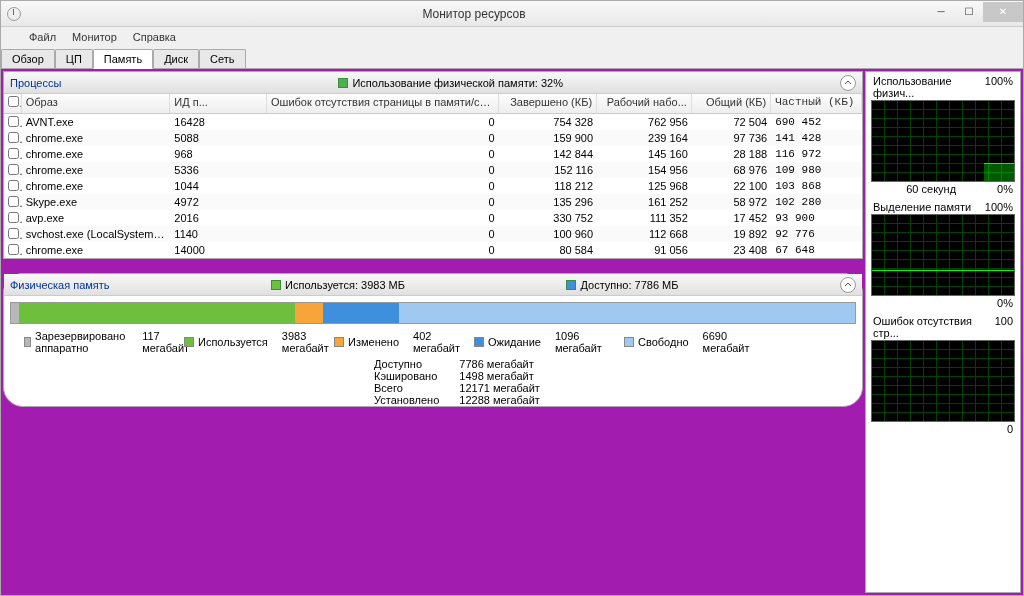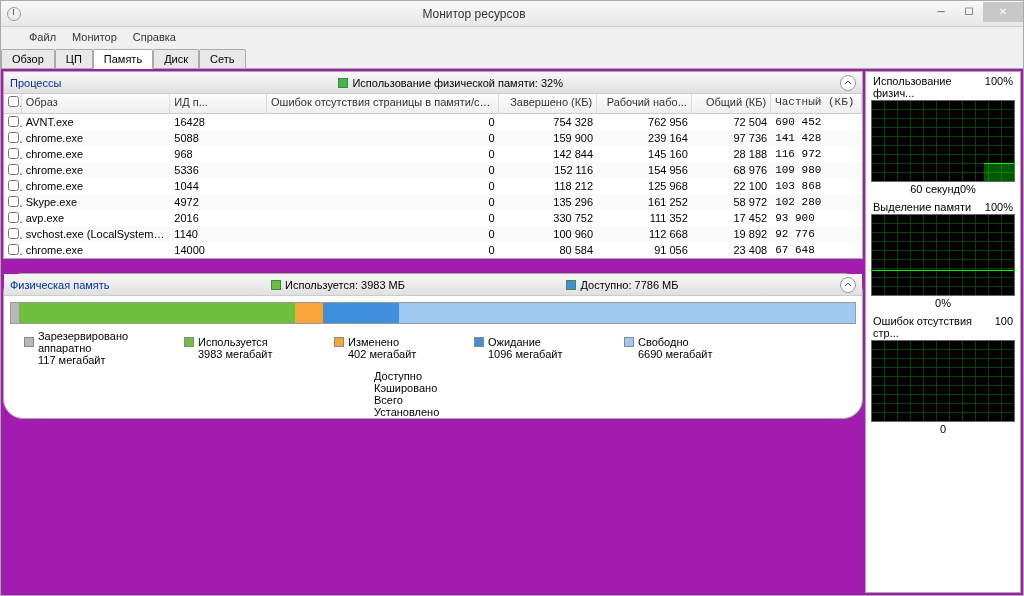--- a/index.html
+++ b/index.html
@@ -39,35 +39,35 @@
 .col-commit { width: 102px; text-align: right; }
 .col-ws { width: 98px; text-align: right; }
 .col-shared { width: 82px; text-align: right; }
 .col-private { width: 94px; text-align: left; font-family: Liberation Mono, monospace; }
 input[type=checkbox] { width: 11px; height: 11px; }
 .processes { flex: 0 0 182px; }
 .phys-mem { flex: 0 0 130px; border-radius: 20px; }
 .membar { height: 22px; margin: 6px; display: flex; border: 1px solid #999; }
 .seg { height: 100%; }
 .legend-row { display: flex; padding: 0 20px; gap: 0; }
-.leg-item { display: flex; flex-direction: column; font-size: 10px; justify-content: center; }
+.leg-item { display: flex; flex-direction: row; font-size: 10px; }
 .leg-line { display: flex; align-items: center; gap: 4px; }
 .leg-box { width: 10px; height: 10px; border: 1px solid #888; }
 .details { margin-top: 4px; display: flex; gap: 20px; padding-left: 370px; font-size: 10px; }
 .details .labels, .details .vals { display: flex; flex-direction: column; }
 .right-header { height: 22px; background: linear-gradient(#f8f8f8, #e0e0e0); display: flex; align-items: center; padding: 0 4px; border-bottom: 1px solid #ccc; gap: 4px; }
 .right-header .arrow { width: 16px; height: 16px; border: 1px solid #999; border-radius: 50%; display: flex; align-items: center; justify-content: center; background: #fff; }
 .vid-btn { flex: 1; border: 1px solid #999; background: linear-gradient(#fff, #e8e8e8); height: 18px; display: flex; align-items: center; justify-content: center; }
 .vid-drop { width: 14px; height: 18px; border: 1px solid #999; background: linear-gradient(#fff, #e8e8e8); display: flex; align-items: center; justify-content: center; font-size: 8px; }
 .graph-panel { padding: 2px 5px; }
 .graph-title { display: flex; justify-content: space-between; font-size: 10px; padding: 1px 2px; }
 .graph { height: 82px; background: #000; border: 1px solid #666; position: relative; background-image:
   repeating-linear-gradient(to right, transparent, transparent 12px, #004400 12px, #004400 13px),
   repeating-linear-gradient(to bottom, transparent, transparent 8px, #004400 8px, #004400 9px); }
-.graph-sub { display: flex; justify-content: center; font-size: 10px; padding: 1px 2px; }
+.graph-sub { display: flex; justify-content: flex-end; font-size: 10px; padding: 1px 2px; gap: 41px; }
 .fill-green { position: absolute; bottom: 0; right: 0; width: 30px; height: 18px; background: rgba(0,255,0,0.35); border-top: 1px solid #0f0; }
 .line-green { position: absolute; bottom: 24px; left: 0; right: 0; height: 1px; background: #0f0; }
 </style>
 </head>
 <body>
 
 <div class="window">
   <div class="titlebar">
     <div class="app-icon"></div>
     <div class="title">Монитор ресурсов</div>
@@ -273,20 +273,26 @@
               <div style="padding-left:14px">6690 мегабайт</div>
             </div>
           </div>
         <div class="details">
           <div class="labels" id="det-labels">
               <span>Доступно</span>
               <span>Кэшировано</span>
               <span>Всего</span>
               <span>Установлено</span>
             </div>
+          <div class="vals" id="det-vals">
+              <span>7786 мегабайт</span>
+              <span>1498 мегабайт</span>
+              <span>12171 мегабайт</span>
+              <span>12288 мегабайт</span>
+            </div>
         </div>
       </div>
       <div style="flex:1"></div>
     </div>
 
     <div class="right-pane">
 
       <div class="graph-panel">
         <div class="graph-title">
             <span>Использование физич...</span>

